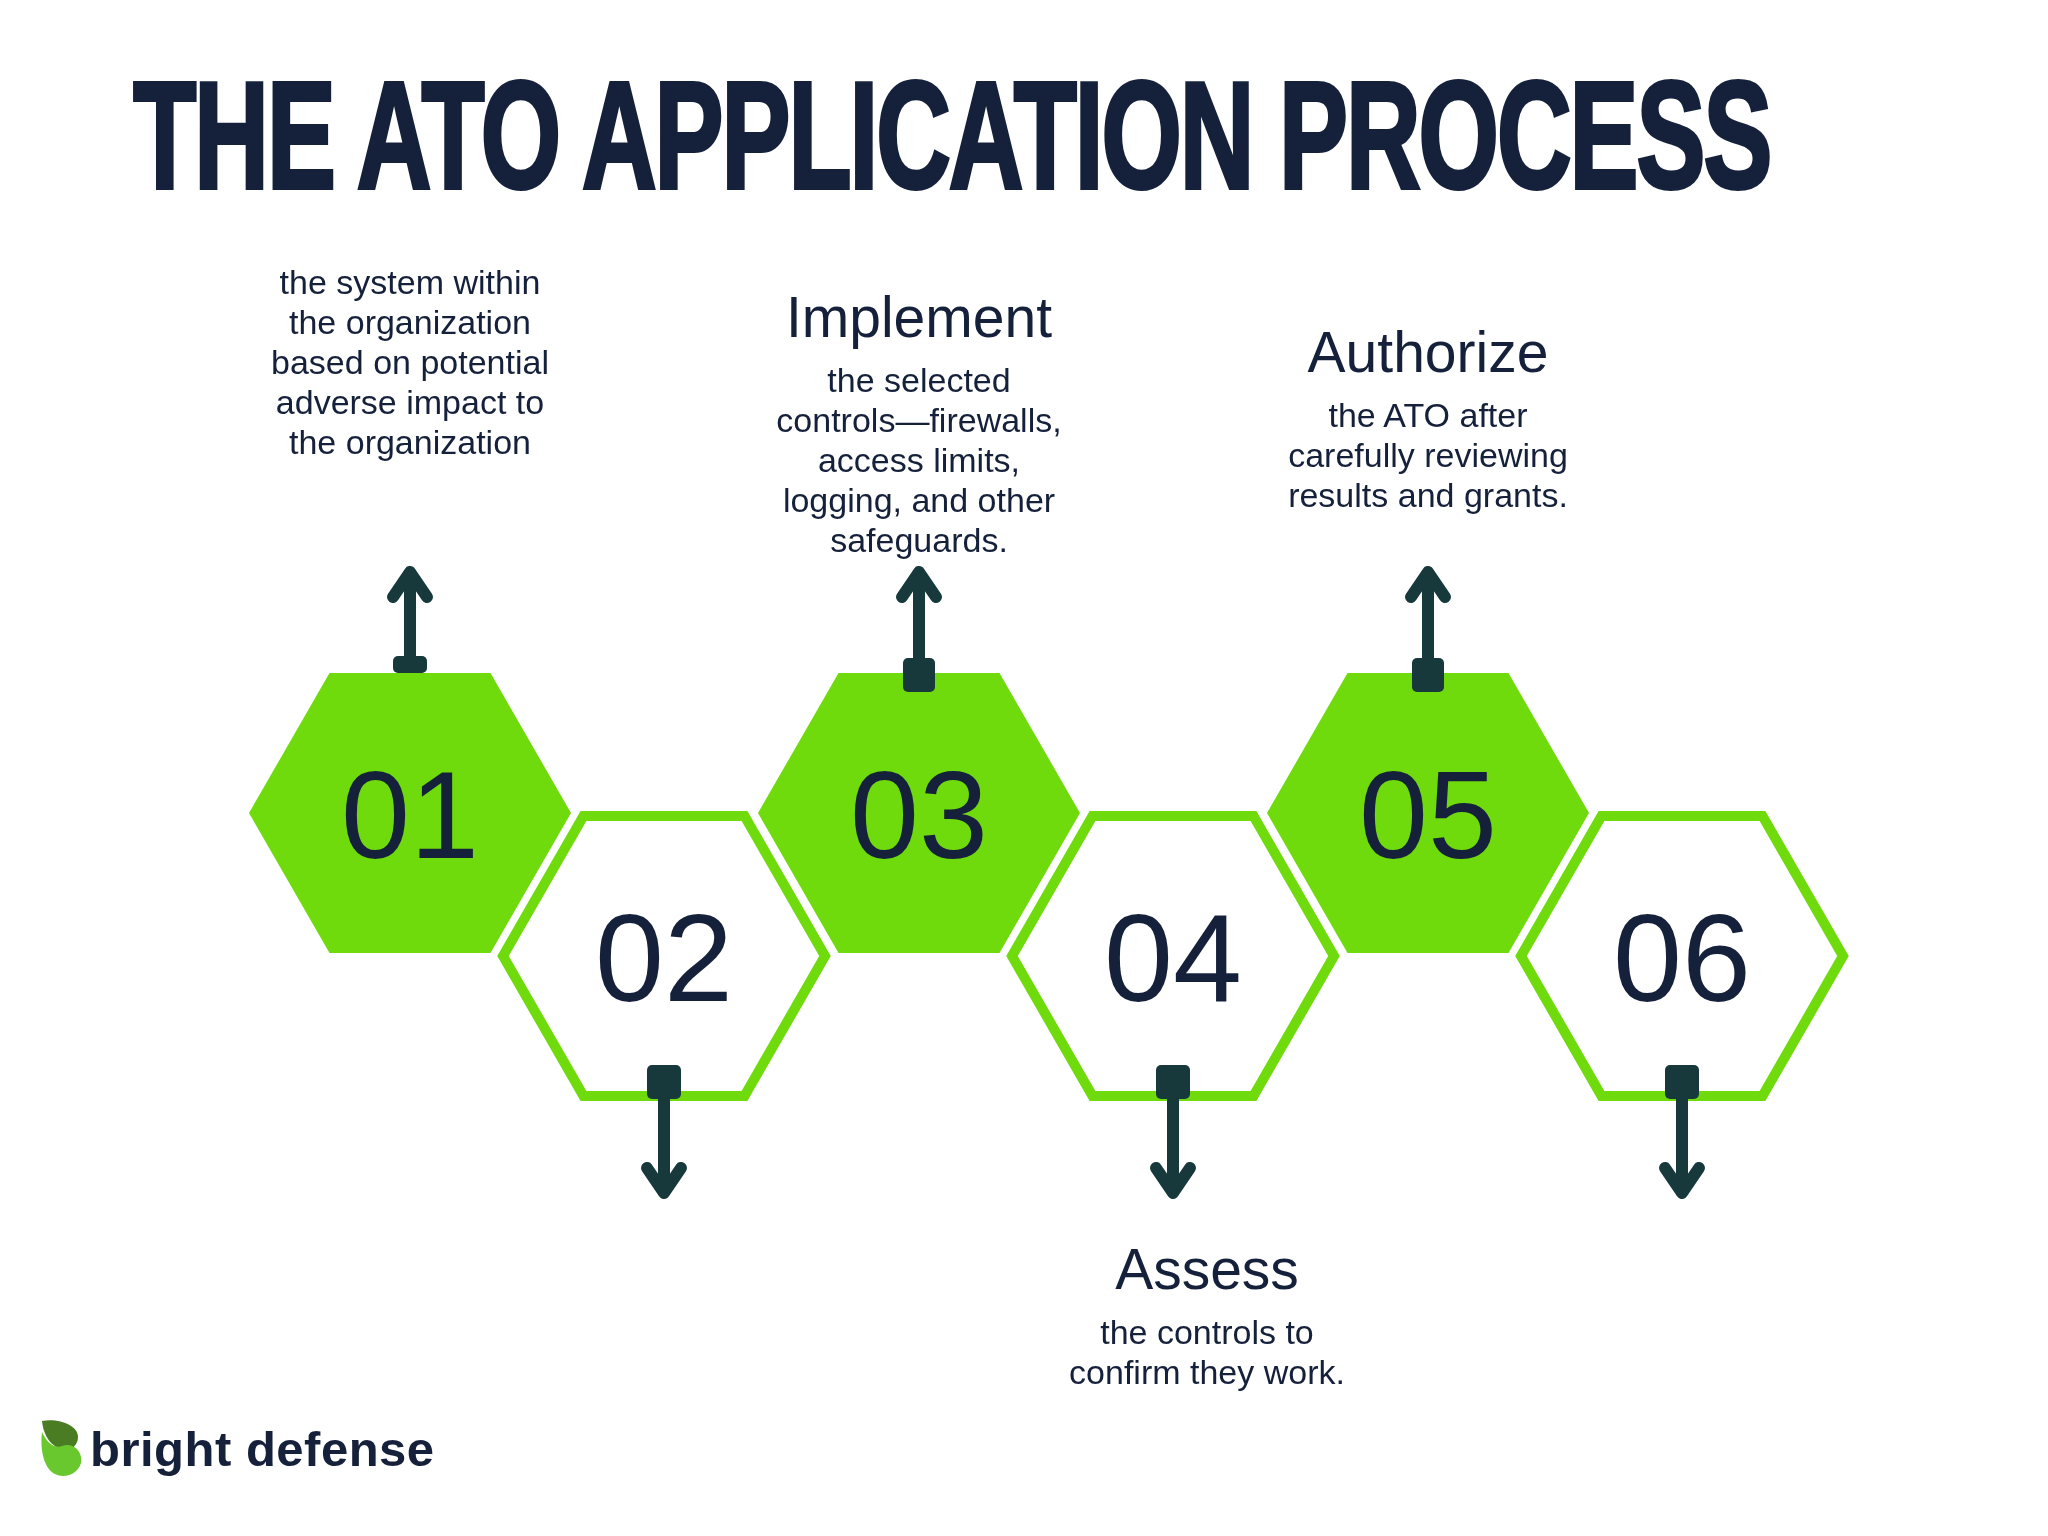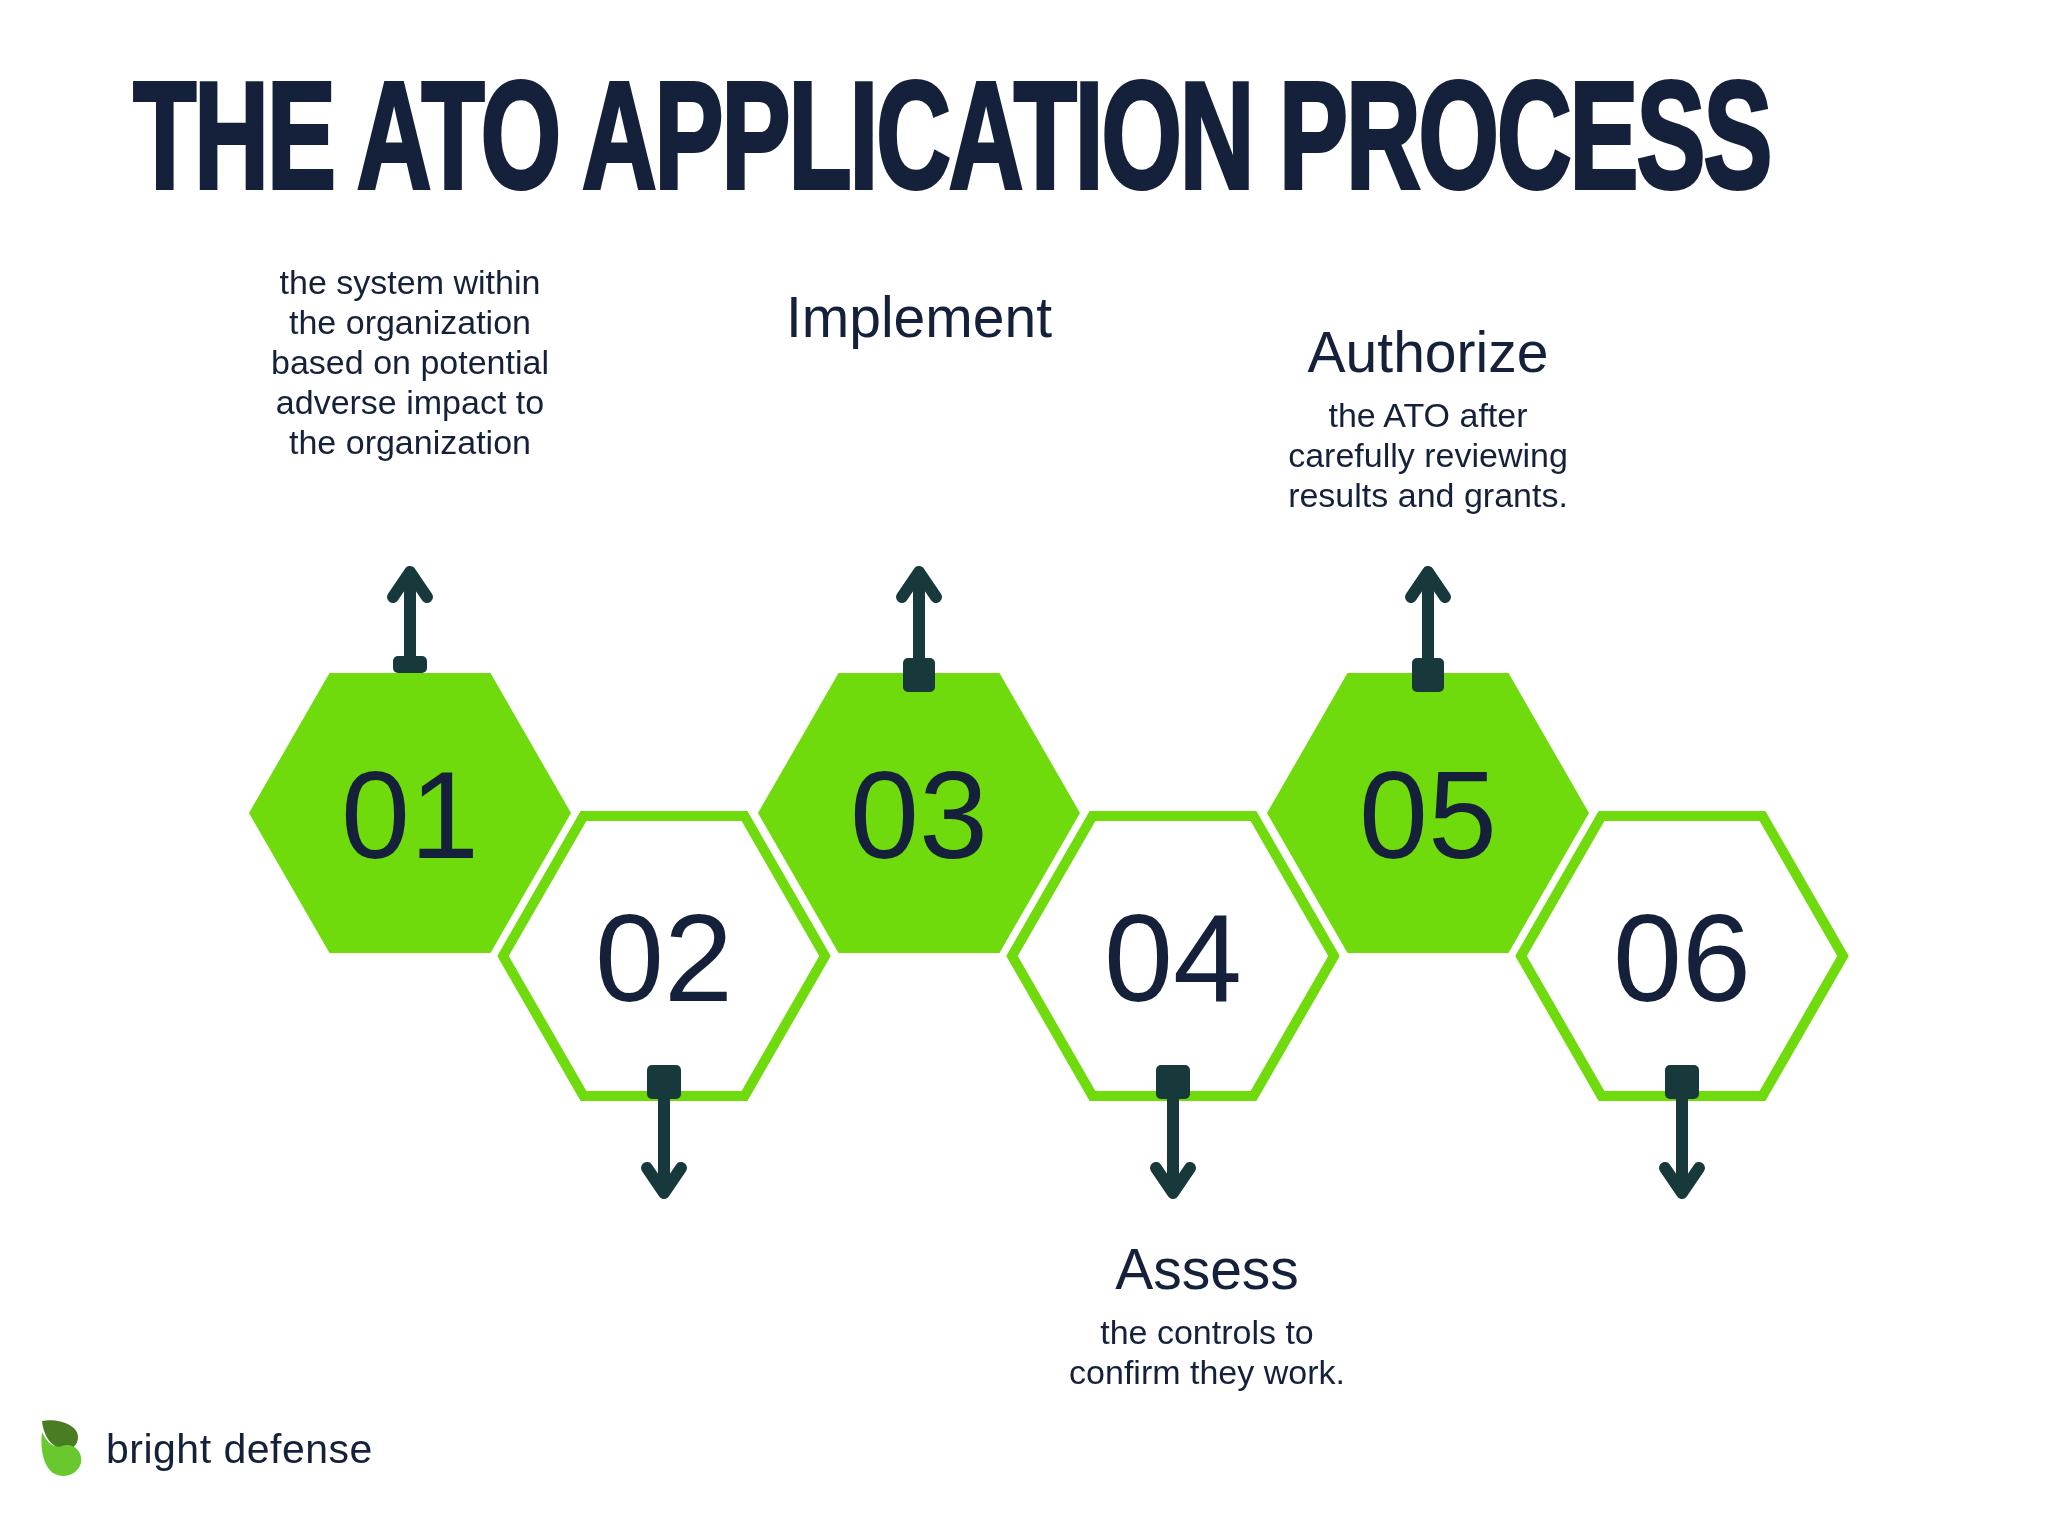--- a/index.html
+++ b/index.html
@@ -68,23 +68,23 @@
     font-family:"Liberation Sans","DejaVu Sans",sans-serif;
     font-size:124px;
     text-anchor:middle;
   }
   .logo{
     position:absolute;left:40px;top:1420px;
     display:flex;align-items:center;
   }
   .logo svg{display:block;}
   .logo-text{
-    margin-left:20px;
-    font-size:41px;
-    font-weight:400;
+    margin-left:4px;
+    font-size:49px;
+    font-weight:700;
     letter-spacing:0.5px;
     color:var(--navy);
     white-space:nowrap;
   }
 </style>
 </head>
 <body>
 
 <div class="canvas">
 
@@ -94,20 +94,25 @@
 
   <div class="desc d1">
     <p>the system within
 the organization
 based on potential
 adverse impact to
 the organization</p>
   </div>
   <div class="desc d3">
     <h2>Implement</h2>
+    <p>the selected
+controls—firewalls,
+access limits,
+logging, and other
+safeguards.</p>
   </div>
   <div class="desc d5">
     <h2>Authorize</h2>
     <p>the ATO after
 carefully reviewing
 results and grants.</p>
   </div>
 
   <svg class="band" viewBox="0 0 2048 1536">
 

